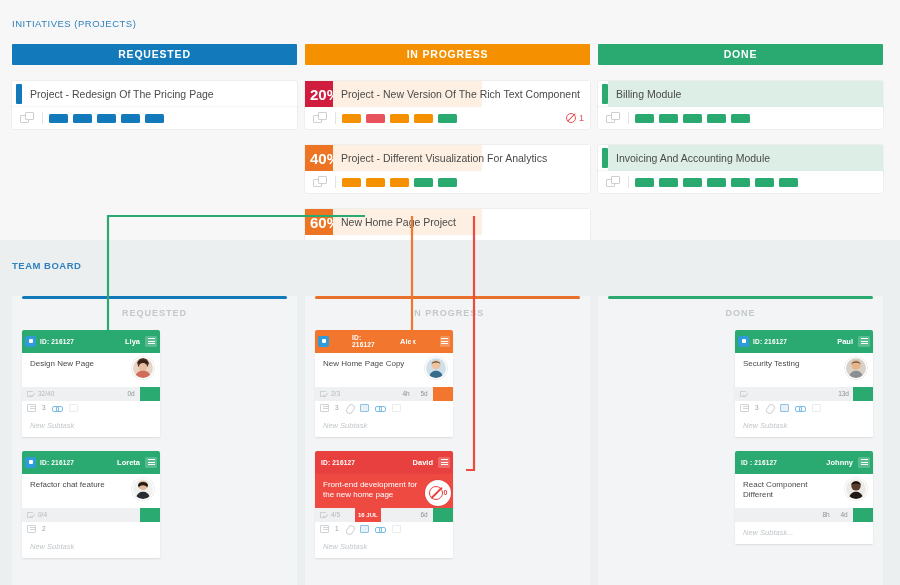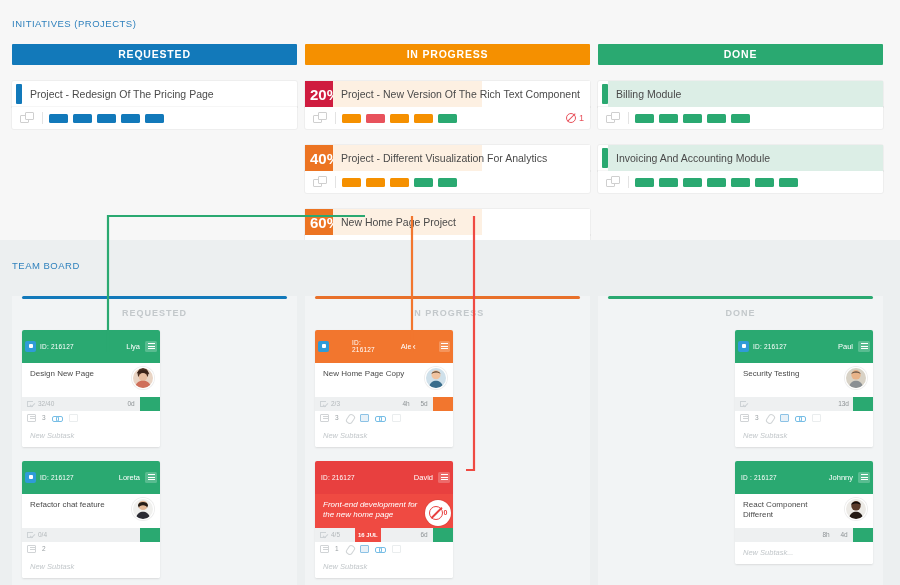--- a/index.html
+++ b/index.html
@@ -84,21 +84,21 @@
     content:""; position:absolute; left:-1px; top:3.3px; width:11px; height:1.3px;
     background:#e8525c; transform:rotate(-45deg);
   }
 
   
   .section-team{
     position:absolute; left:0; top:240px; width:900px; height:345px;
     background:#eceff0;
   }
   .team-title{
-    font-size:9.5px; font-weight:normal; letter-spacing:.5px;
+    font-size:9.5px; font-weight:bold; letter-spacing:.5px;
     color:#2f81bd; padding:20px 0 0 12px;
   }
   .team-cols{
     position:absolute; top:56px; left:12px; width:876px;
     display:flex; gap:8px;
   }
   .team-col{
     width:285px; background:#f2f4f5; position:relative;
     min-height:289px; padding:0 10px;
   }
@@ -111,22 +111,22 @@
   }
 
   
   .card{
     width:138px; background:#fff; border-radius:2px; margin-bottom:14px;
     box-shadow:0 1px 2px rgba(0,0,0,.10);
     position:relative;
   }
   .card.pos-right{ margin-left:auto; margin-right:0; }
   .card-head{
-    display:flex; align-items:center; height:33px; padding:0 3px;
-    border-radius:2px 2px 0 0; color:#fff; font-size:6.5px; font-weight:normal;
+    display:flex; align-items:center; height:23px; padding:0 3px;
+    border-radius:2px 2px 0 0; color:#fff; font-size:6.5px; font-weight:bold;
   }
   .h-green{ background:#2aa971; } .h-orange{ background:#f2762e;gap:19px; } .h-red{ background:#e8403f;text-align:center; }
   .sq-icon{
     width:11px;height:11px;flex:0 0 11px;border-radius:2px;background:#2f9bd8;
     display:flex;align-items:center;justify-content:center;margin-right:4px;
   }
   .sq-icon b{ width:4px;height:4px;background:#fff;border-radius:1px;display:block; }
   .card-id{ letter-spacing:.2px; }
   .card-owner{ margin-left:auto; font-size:7.5px; }
   .burger{
@@ -135,21 +135,21 @@
     display:flex;flex-direction:column;justify-content:center;align-items:center;gap:1.5px;
   }
   .burger s{ display:block;width:7px;height:1px;background:#fff; }
 
   .card-body{ position:relative; padding:6px 8px 6px 8px; min-height:34px; }
   .card-body.red{ background:#ef4a42; }
   .card-title{
     font-size:8px; color:#4a4a4a; line-height:1.35; padding-right:26px;
     word-break:break-word;
   }
-  .card-body.red .card-title{ color:#fff;font-style:italic; }
+  .card-body.red .card-title{ color:#fff; }
   .avatar{
     position:absolute; right:6px; top:4px; width:22px;height:22px;border-radius:50%;
     border:1.5px solid #fff; box-shadow:0 0 0 1px rgba(0,0,0,.07);
     overflow:hidden;
   }
   .blocked-badge{
     position:absolute; right:2px; top:6px; width:26px;height:26px;border-radius:50%;
     background:#fff; display:flex;align-items:center;justify-content:center;gap:1px;
     box-shadow:0 0 0 1px rgba(0,0,0,.05);
   }

